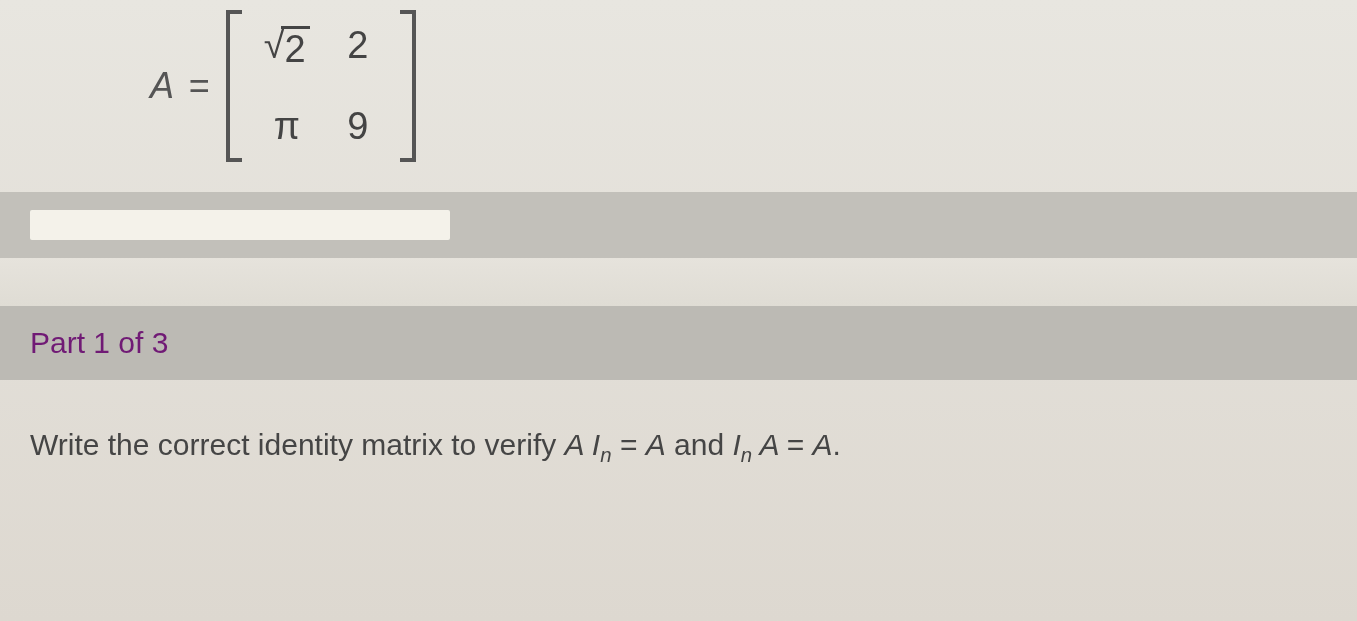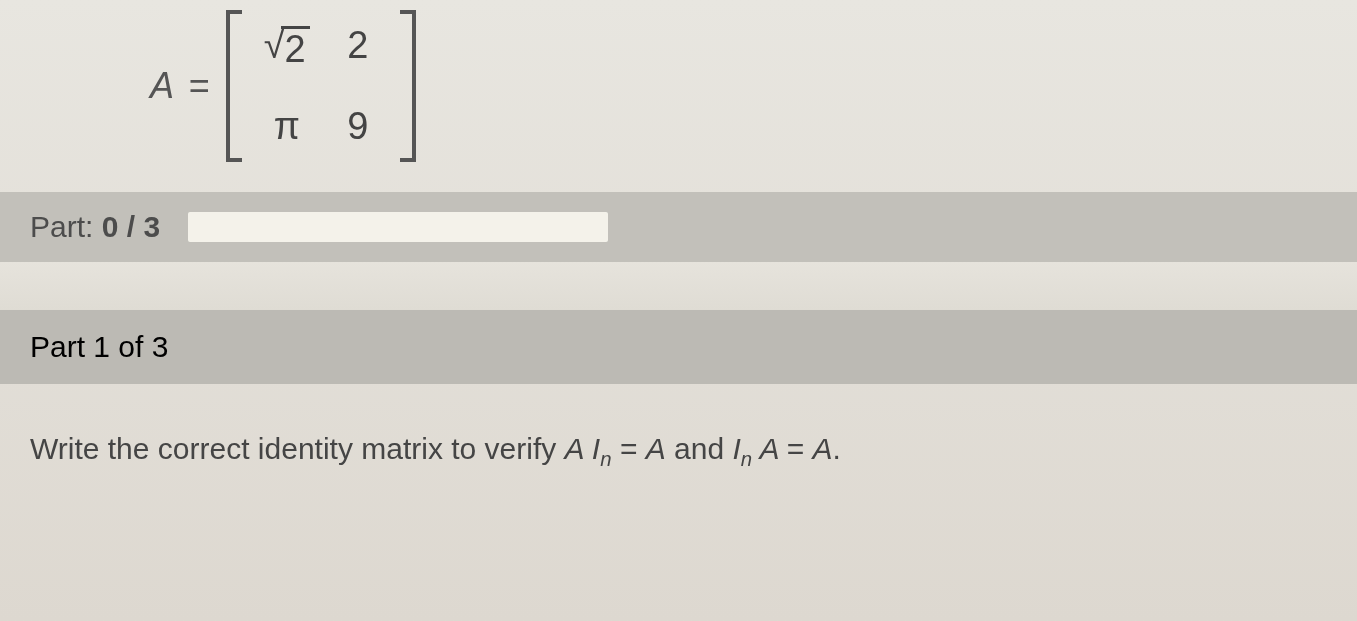--- a/index.html
+++ b/index.html
@@ -105,21 +105,21 @@
     border-radius: 2px;
   }
   .spacer {
     height: 48px;
     background: linear-gradient(180deg,#e6e3dc,#dfdcd4);
   }
   .part-header {
     background: #bcbab4;
     padding: 20px 30px;
     font-size: 30px;
-    color: #000000;
+    color: #701a75;
   }
   .question-area {
     padding: 44px 22px 0 30px;
     font-size: 30px;
     color: #454545;
     line-height: 1.4;
   }
   .ital { font-style: italic; }
   .sub { font-size: 0.68em; vertical-align: sub; font-style: italic; }
 </style>
@@ -148,26 +148,20 @@
       <span class="cell">9</span>
     </span>
     <span class="bracket right">
       <span class="cap-top"></span>
         <span class="cap-bot"></span>
     </span>
   </span>
 </div>
 
 <div class="progress-row">
-  <span class="progress-label">
-    <span>Part:</span>
-    <span class="bold">0</span>
-    <span class="bold">/</span>
-    <span class="bold">3</span>
-  </span>
   <span class="progress-bar"></span>
 </div>
 
 <div class="spacer"></div>
 
 <div class="part-header">Part 1 of 3</div>
 
 <div class="question-area">
   <span>Write the correct identity matrix to verify </span>
   <span class="ital">

